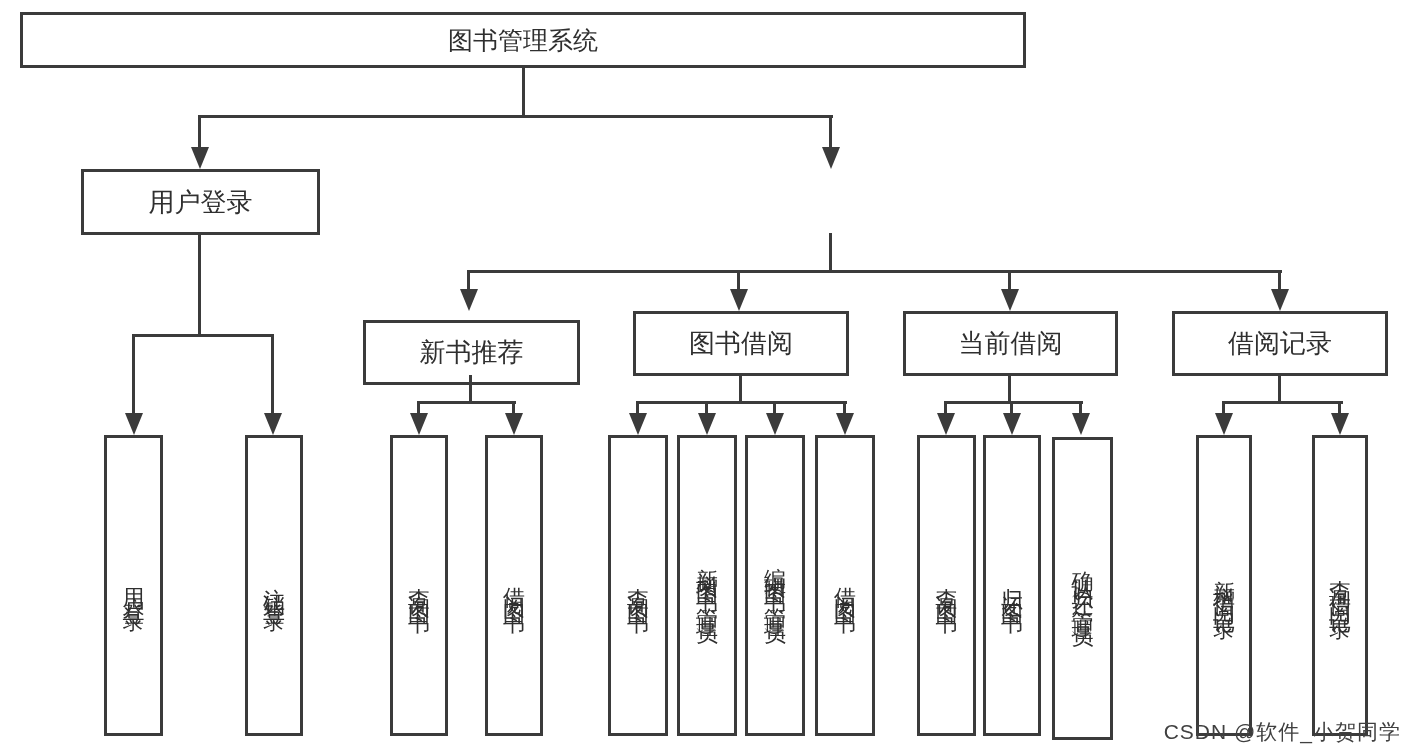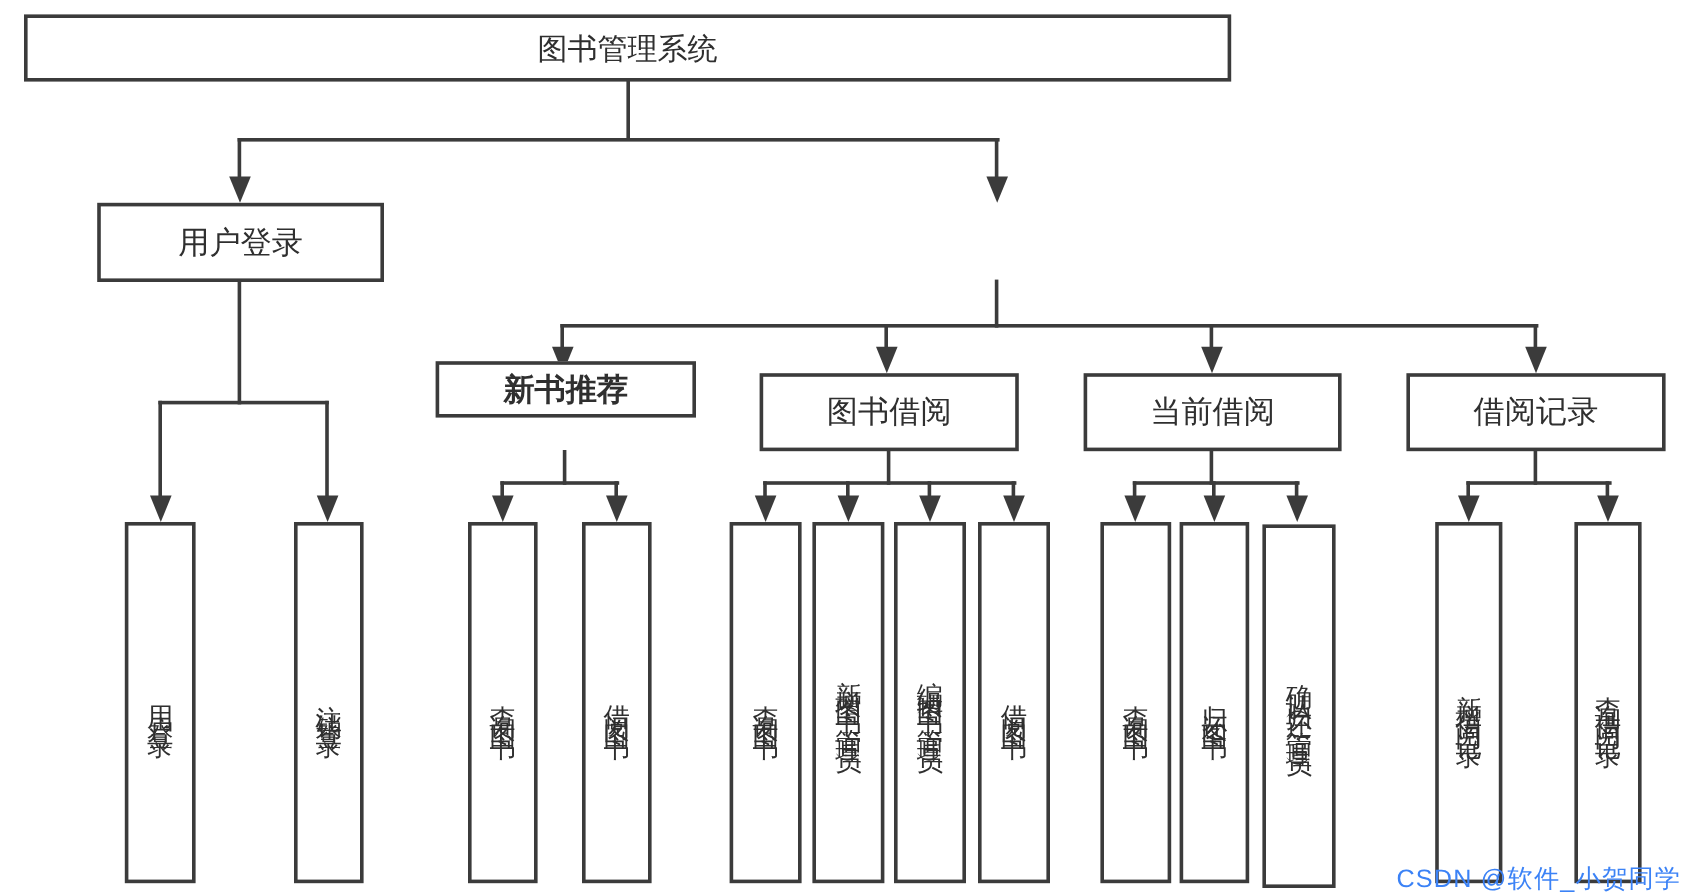--- a/index.html
+++ b/index.html
@@ -12,21 +12,21 @@
   .box.root .lbl{font-size:25px;}
   .box.vbox .lbl{writing-mode:vertical-rl;text-orientation:mixed;font-size:22px;
        letter-spacing:8px;line-height:1;white-space:nowrap;}
 
   .hline{position:absolute;height:3px;background:#3b3b3b;}
   .vline{position:absolute;width:3px;background:#3b3b3b;}
   .arrow{position:absolute;width:0;height:0;
        border-left:9px solid transparent;border-right:9px solid transparent;
        border-top:22px solid #3b3b3b;}
 
-  .watermark{position:absolute;right:4px;bottom:1px;font-size:21px;color:#3b82f6;
+  .watermark{position:absolute;right:4px;bottom:1px;font-size:21px;color:#404040;
        letter-spacing:1px;white-space:nowrap;}
 </style>
 </head>
 <body>
 
 <div id="canvas">
 
   <div class="box root" style="left:20px;top:12px;width:1006px;height:56px;">
     <span class="lbl">图书管理系统</span>
   </div>
@@ -53,21 +53,21 @@
   <div class="hline" style="left:467px;top:270px;width:815px;"></div>
   <div class="vline" style="left:467px;top:270px;height:32px;"></div>
   <div class="vline" style="left:737px;top:270px;height:32px;"></div>
   <div class="vline" style="left:1008px;top:270px;height:32px;"></div>
   <div class="vline" style="left:1278px;top:270px;height:32px;"></div>
   <div class="arrow" style="left:460px;top:289px;"></div>
   <div class="arrow" style="left:730px;top:289px;"></div>
   <div class="arrow" style="left:1001px;top:289px;"></div>
   <div class="arrow" style="left:1271px;top:289px;"></div>
 
-  <div class="box" style="left:363px;top:301px;width:217px;height:47px;font-weight:bold;">
+  <div class="box" style="left:363px;top:320px;width:217px;height:65px;">
     <span class="lbl">新书推荐</span>
   </div>
   <div class="box" style="left:903px;top:311px;width:215px;height:65px;">
     <span class="lbl">当前借阅</span>
   </div>
   <div class="box" style="left:633px;top:311px;width:216px;height:65px;">
     <span class="lbl">图书借阅</span>
   </div>
   <div class="box" style="left:1172px;top:311px;width:216px;height:65px;">
     <span class="lbl">借阅记录</span>

